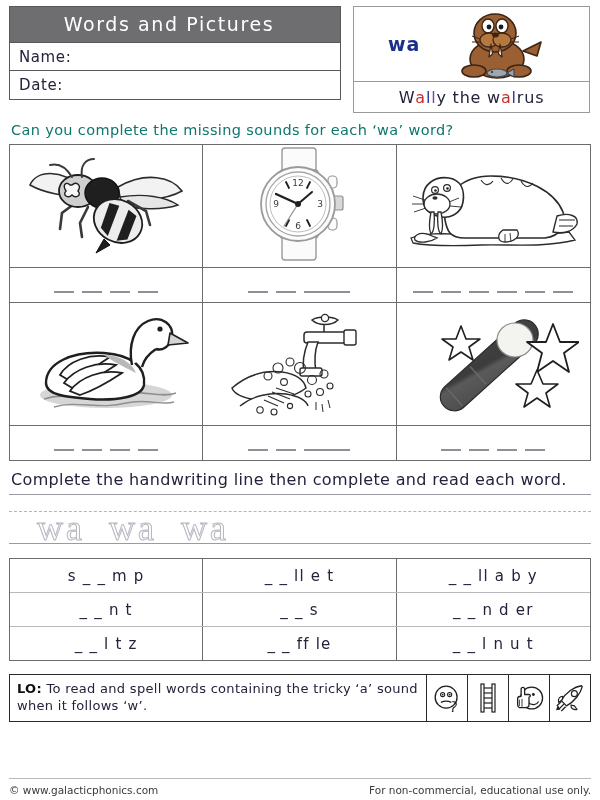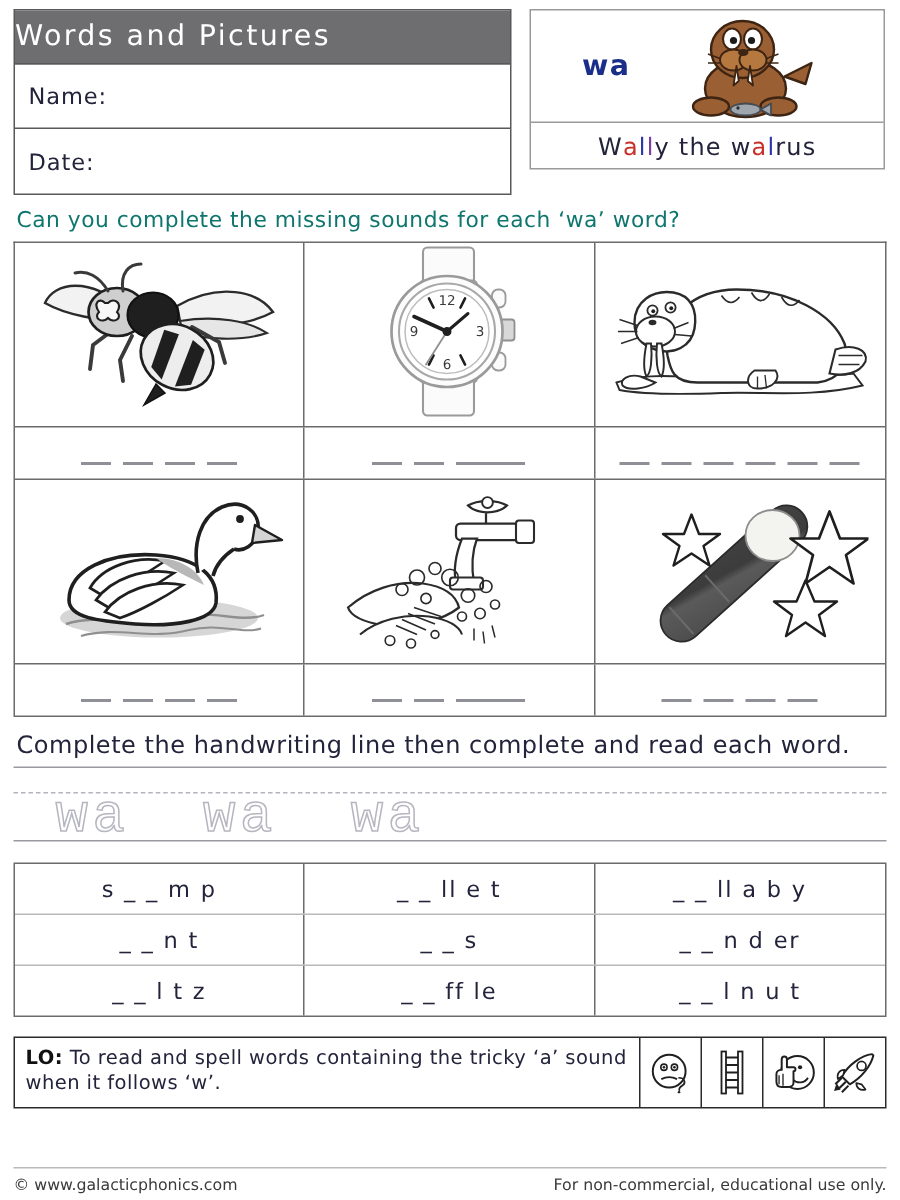--- a/index.html
+++ b/index.html
@@ -30,28 +30,29 @@
     gap: 12px;
   }
   .header-left {
     width: 332px;
     border: 1px solid #58585a;
     box-sizing: border-box;
   }
   .title-bar {
     background: #6e6e70;
     color: #ffffff;
+    text-align: center;
     font-family: "DejaVu Sans", sans-serif;
     font-size: 19px;
     letter-spacing: 1.6px;
     padding: 6px 12px 7px 0;
     border-bottom: 1px solid #58585a;
   }
   .field-row {
-    height: 43px;
+    height: 28px;
     display: flex;
     align-items: center;
     padding-left: 9px;
     font-size: 15px;
     letter-spacing: 0.6px;
     box-sizing: border-box;
     color: #23233b;
   }
   .field-row.bordered { border-bottom: 1px solid #58585a; }
 
@@ -176,21 +177,21 @@
   }
   .hw-trace {
     position: absolute;
     left: 28px;
     top: 13px;
     font-size: 36px;
     letter-spacing: 3px;
     color: transparent;
     -webkit-text-stroke: 1px #b6b6c0;
     white-space: pre;
-    font-family: Liberation Mono, monospace;
+    font-family: Liberation Serif, serif;
   }
 
   
   .word-table {
     margin-top: 14px;
     width: 582px;
     border: 1px solid #6b6b6d;
     box-sizing: border-box;
   }
   .word-row {

